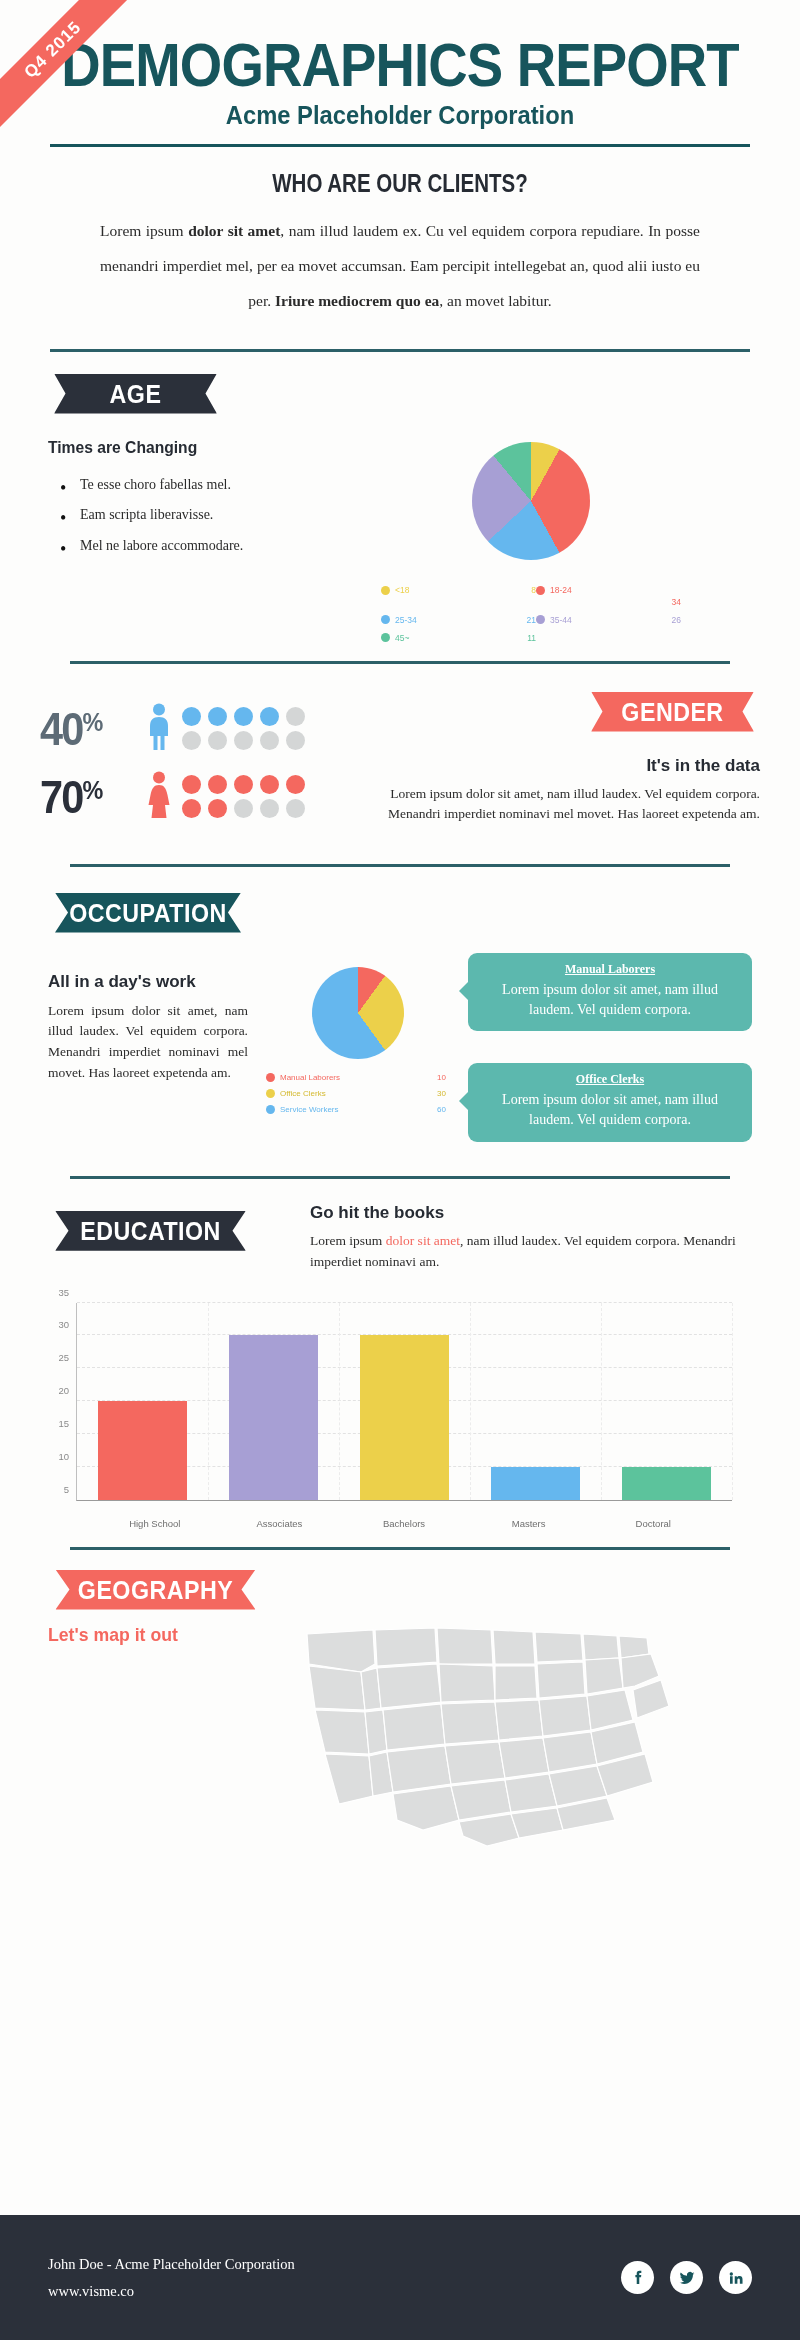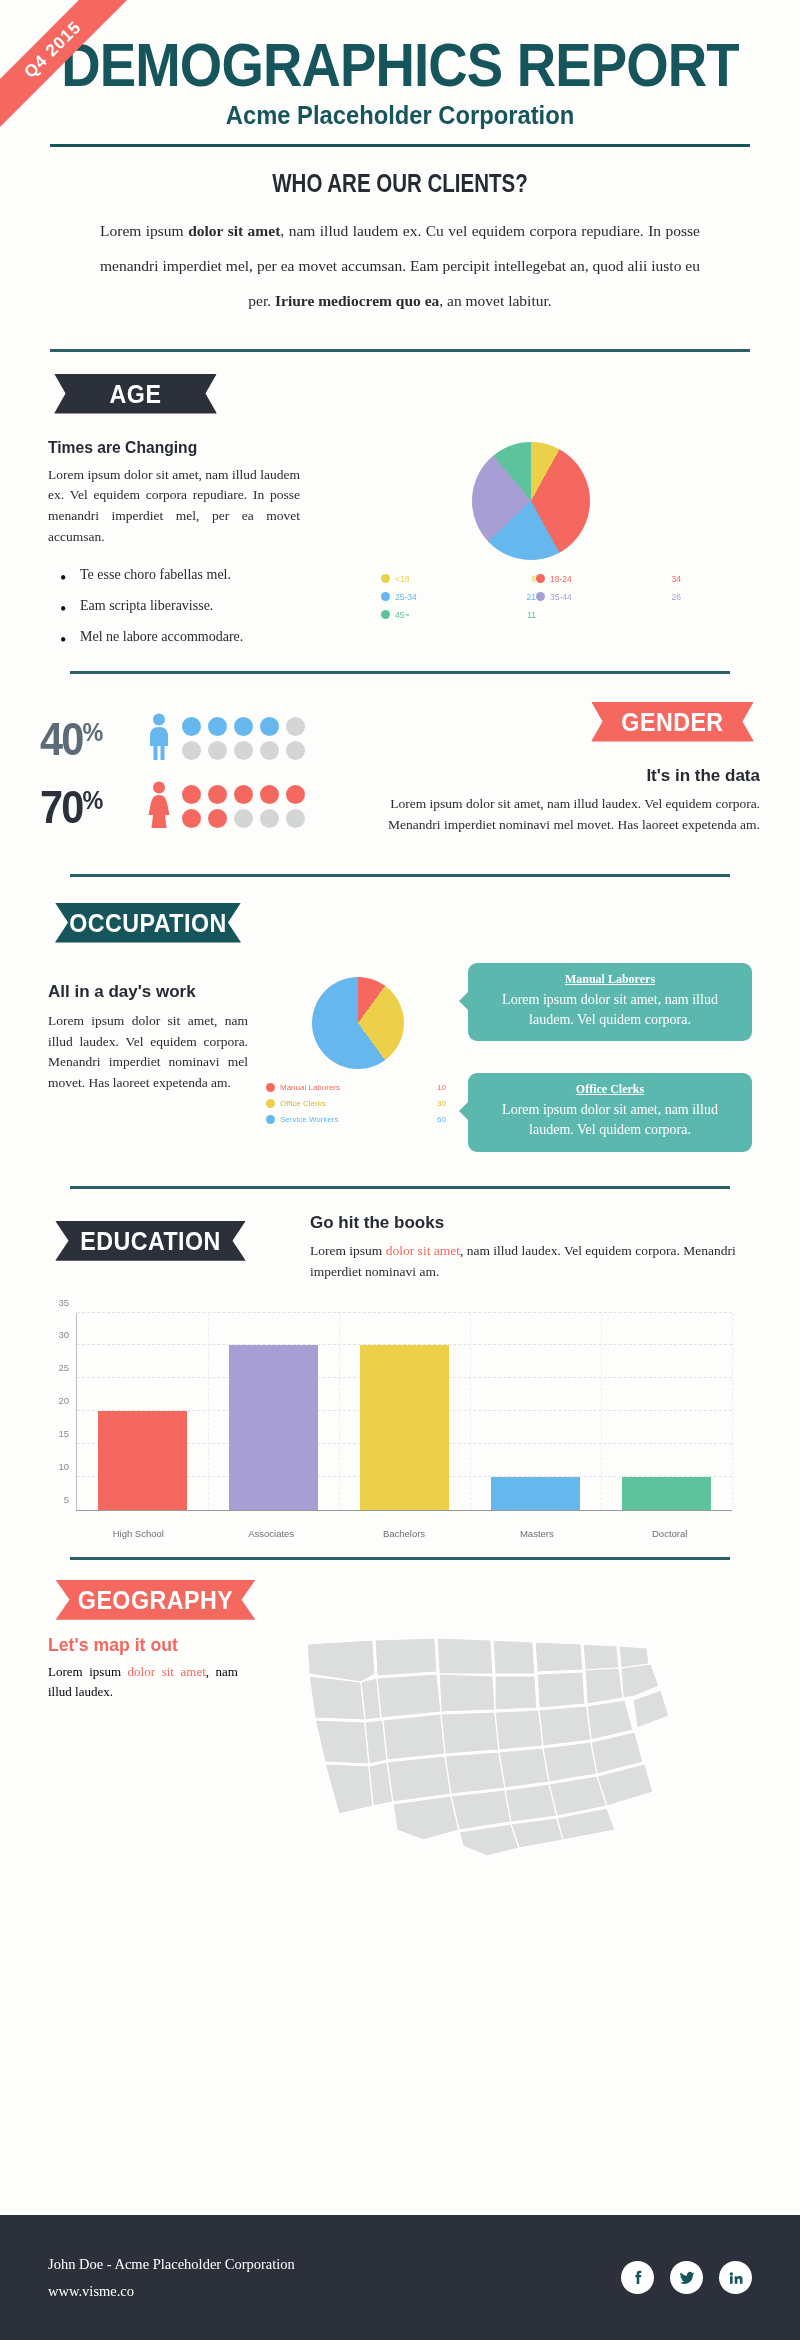--- a/index.html
+++ b/index.html
@@ -216,21 +216,21 @@
     font-family: Liberation Sans, sans-serif; font-size: 9.5px; color: #8a8a8a;
   }
   .bars {
     position: absolute; left: 0; right: 0; bottom: 0; top: 0;
     display: flex; align-items: flex-end; justify-content: space-around;
   }
   .bar-cell { width: 19%; display: flex; justify-content: center; align-items: flex-end; height: 100%; }
   .bar { width: 72%; }
   .xlabels {
     position: absolute; left: 42px; right: 18px; bottom: 6px;
-    display: flex; justify-content: space-between;
+    display: flex; justify-content: center;
   }
   .xlabel {
     width: 19%; text-align: center;
     font-family: "Liberation Sans", sans-serif; font-size: 9.5px; color: #6f6f6f;
   }
 
   
   #geography { margin-top: 20px; padding: 0 48px; }
   .geo-row { display: flex; margin-top: 14px; }
   .geo-left { width: 190px; }
@@ -271,40 +271,39 @@
     <div class="intro-head">WHO ARE OUR CLIENTS?</div>
     <p class="intro-body"><span>Lorem ipsum </span><b>dolor sit amet</b><span>, nam illud laudem ex. Cu vel equidem corpora repudiare. In posse menandri imperdiet mel, per ea movet accumsan. Eam percipit intellegebat an, quod alii iusto eu per. </span><b>Iriure mediocrem quo ea</b><span>, an movet labitur.</span></p>
     <div class="divider"></div>
   </div>
 
   <div class="section" id="age">
     <div class="banner dark notch" style="width:175px;padding:0;">AGE</div>
     <div class="age-row">
       <div class="age-left">
         <div class="sec-head">Times are Changing</div>
-        <p class="sec-body" style="margin-top:7px;">Lorem ipsum dolor sit amet, nam illud laudem ex. Vel equidem corpora repudiare. In posse menandri imperdiet mel, per ea movet accumsan.</p>
         <ul>
           <li>Te esse choro fabellas mel.</li>
           <li>Eam scripta liberavisse.</li>
           <li>Mel ne labore accommodare.</li>
         </ul>
       </div>
       <div class="age-right">
         <div class="pie pie-age"></div>
         <div class="legend-age">
           <div class="lg-item" style="color:#ecd04a;">
             <span class="lg-dot" style="background:#ecd04a;"></span>
             <span>&lt;18</span>
           </div>
           <div class="lg-val" style="color:#ecd04a;">8</div>
           <div class="lg-item" style="color:#f4685f;">
             <span class="lg-dot" style="background:#f4685f;"></span>
             <span>18-24</span>
           </div>
-          <div class="lg-val" style="color:#f4685f;">34</div>
+          <div class="lg-val" style="color:#f4685f;margin-top:23px;">34</div>
 
           <div class="lg-item" style="color:#65b7ee;">
             <span class="lg-dot" style="background:#65b7ee;"></span>
             <span>25-34</span>
           </div>
           <div class="lg-val" style="color:#65b7ee;">21</div>
           <div class="lg-item" style="color:#a79fd4;">
             <span class="lg-dot" style="background:#a79fd4;"></span>
             <span>35-44</span>
           </div>
@@ -479,21 +478,20 @@
       </div>
     </div>
     <div class="divider short" style="margin-top:12px;"></div>
   </div>
 
   <div class="section" id="geography">
     <div class="banner red notch" style="width:215px;padding:0;">GEOGRAPHY</div>
     <div class="geo-row">
       <div class="geo-left">
         <div class="geo-head">Let's map it out</div>
-        <p class="geo-body"><span>Lorem ipsum </span><span class="hl-red">dolor sit amet</span><span>, nam illud laudex.</span></p>
       </div>
       <div class="geo-map">
         <svg width="400" height="230" viewBox="0 0 400 230">
           <g fill="#dcdddd" stroke="#ffffff" stroke-width="1.2">
             <path d="M12 10 L78 6 L80 40 L66 48 L40 44 L14 40 Z"></path>
             <path d="M80 6 L140 4 L142 38 L82 42 Z"></path>
             <path d="M142 4 L196 6 L198 40 L144 40 Z"></path>
             <path d="M198 6 L238 8 L240 40 L200 40 Z"></path>
             <path d="M240 8 L286 10 L288 36 L242 38 Z"></path>
             <path d="M288 10 L322 12 L324 34 L290 36 Z"></path>

